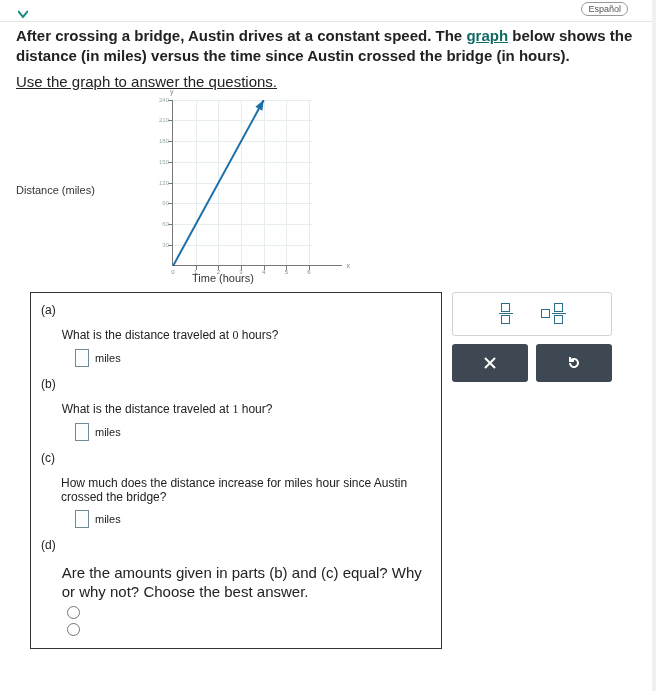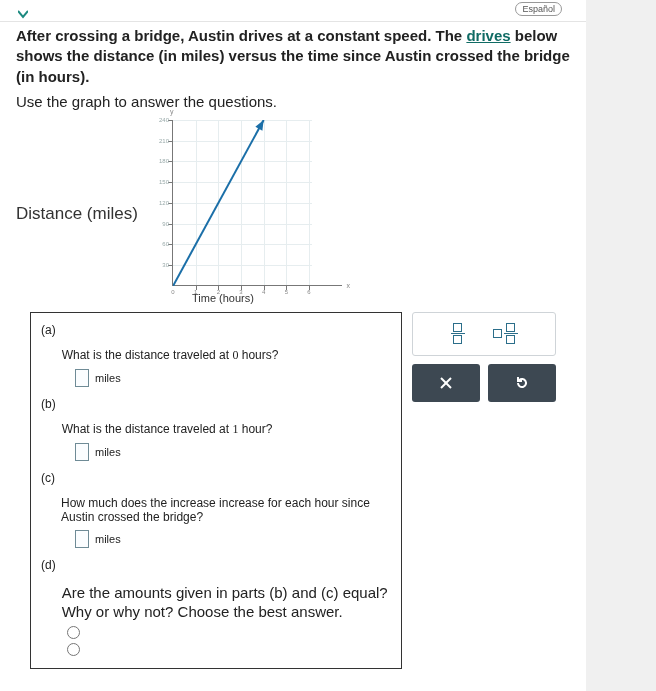--- a/index.html
+++ b/index.html
@@ -6,21 +6,21 @@
   body {
     font-family: Arial, Helvetica, sans-serif;
     background: #f0f0f0;
     width: 656px;
     height: 691px;
     overflow: hidden;
     position: relative;
   }
   .page {
     background: #fff;
-    width: 586px;
+    width: 652px;
     min-height: 691px;
     position: relative;
   }
   .top-bar {
     height: 22px;
     position: relative;
     border-bottom: 1px solid #e4e4e4;
   }
   .chevron-down {
     position: absolute;
@@ -43,27 +43,27 @@
   }
   .content { padding: 4px 16px 10px 16px; }
   .prompt {
     font-size: 15px;
     color: #222;
     line-height: 1.35;
     margin-bottom: 6px;
   }
   .prompt b { font-weight: bold; }
   .prompt .underline-link { color: #0f6b64; text-decoration: underline; cursor: pointer; }
-  .subprompt { font-size: 15px; color: #222; margin-bottom: 8px; }
+  .subprompt { font-size: 15px; color: #222; margin-bottom: 8px; text-decoration: underline; }
   .chart-wrap { position: relative; width: 360px; height: 190px; margin: 2px 0 4px 0; }
   .axis-label-left {
     position: absolute;
     left: 0;
     top: 86px;
-    font-size: 17px;
+    font-size: 11px;
     color: #333;
   }
   .axis-label-bottom {
     position: absolute;
     left: 176px;
     top: 174px;
     font-size: 11px;
     color: #333;
   }
   .plot {
@@ -174,21 +174,21 @@
       <svg viewBox="0 0 10 10">
           <polyline points="0,2 5,8 10,2" fill="none" stroke="#1c8a80" stroke-width="2"></polyline>
         </svg>
     </div>
     <div class="espanol">Español</div>
   </div>
 
   <div class="content">
 
     <p class="prompt">
-      <b>After crossing a bridge, Austin drives at a constant speed. The </b><b><span class="underline-link">drives</span></b><b> below shows the distance (in miles) versus the time since Austin crossed the bridge (in hours).</b>
+      <b>After crossing a bridge, Austin drives at a constant speed. The </b><b><span class="underline-link">graph</span></b><b> below shows the distance (in miles) versus the time since Austin crossed the bridge (in hours).</b>
     </p>
     <p class="subprompt">Use the graph to answer the questions.</p>
 
     <div class="chart-wrap">
       <div class="axis-label-left">Distance (miles)</div>
       <div class="plot" id="plot">
           <div class="y-top-label" style="left: -3px; top: -12px;">y</div>
           <div class="x-right-label" style="right: -8px; bottom: -4px;">x</div>
           <div class="grid-line-h" style="left: 0px; top: 145.25px; width: 139.4px;"></div>
           <div class="tick-mark-y" style="top: 145.25px;"></div>
@@ -263,21 +263,21 @@
           </div>
           <div class="answer-line">
             <span class="input-box"></span>
             <span class="unit">miles</span>
           </div>
         </div>
 
         <div class="question-item">
           <div class="q-row">
             <span class="q-label">(c)</span>
-            <span class="q-text">How much does the increase increase for each hour since Austin crossed the bridge?</span>
+            <span class="q-text">How much does the distance increase for miles hour since Austin crossed the bridge?</span>
           </div>
           <div class="answer-line">
             <span class="input-box"></span>
             <span class="unit">miles</span>
           </div>
         </div>
 
         <div class="question-item" style="margin-bottom:2px">
           <div class="q-row">
             <span class="q-label">(d)</span>

